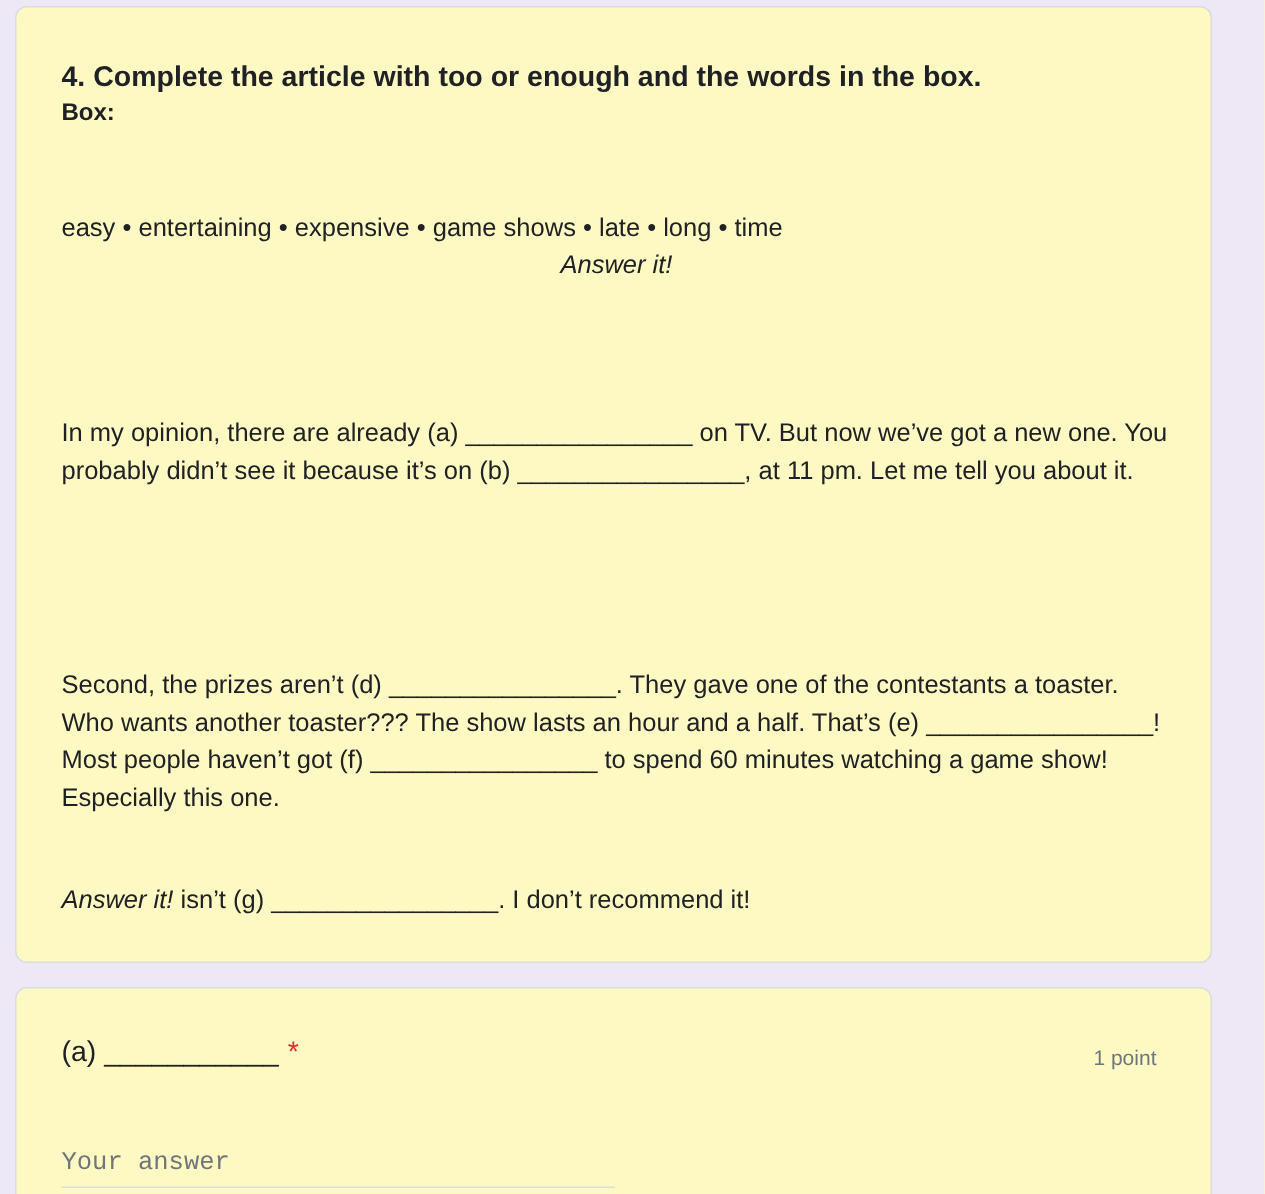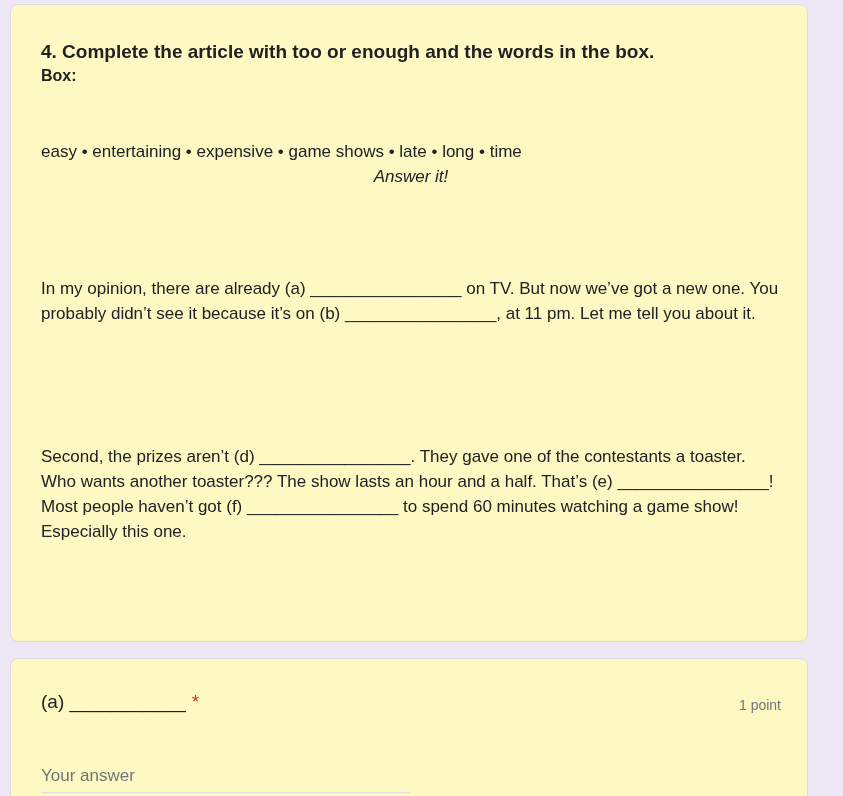--- a/index.html
+++ b/index.html
@@ -6,33 +6,34 @@
   body{width:843px;height:796px;overflow:hidden;background:#ede7f6;font-family:"Liberation Sans",sans-serif;color:#202124;position:relative;}
   .card{position:absolute;left:10px;width:798px;background:#fef9c3;border:1px solid #dadce0;border-radius:8px;box-sizing:border-box;}
   #card1{top:4px;height:638px;}
   #card2{top:658px;height:160px;}
   .title{position:absolute;left:30px;top:35px;font-size:19px;font-weight:bold;line-height:24px;}
   .boxlabel{position:absolute;left:30px;top:62px;font-size:16px;font-weight:bold;}
   .p{position:absolute;left:30px;width:740px;font-size:17px;line-height:25px;}
   .it{font-style:italic;text-align:center;}
   .qlabel{position:absolute;left:30px;top:32px;font-size:19px;}
   .req{color:#d93025;margin-left:6px;}
-  .pts{position:absolute;right:26px;top:38px;font-size:14px;color:#70757a;}
-  .ans{position:absolute;left:30px;top:105px;width:369px;border:none;border-bottom:1px solid #dadce0;font-size:17px;font-family:Liberation Sans, sans-serif;padding:2px 0 6px 0;outline:none;color:#202124;background:transparent;}
+  .pts{position:absolute;right:36px;top:38px;font-size:14px;color:#70757a;}
+  .ans{position:absolute;left:30px;top:105px;width:369px;border:none;border-bottom:1px solid #dadce0;font-size:17px;font-family:Liberation Mono, monospace;padding:2px 0 6px 0;outline:none;color:#202124;background:transparent;}
   .ans::placeholder{color:#70757a;}
 </style>
 </head>
 <body>
 
 <div class="card" id="card1">
   <div class="title">4. Complete the article with too or enough and the words in the box.</div>
   <div class="boxlabel">Box:</div>
   <div class="p" style="top:110px;margin-top:24px;">easy • entertaining • expensive • game shows • late • long • time</div>
   <div class="p it" style="top:159px;">Answer it!</div>
   <div class="p" style="top:227px;margin-top:44px;">In my opinion, there are already (a) ________________ on TV. But now we’ve got a new one. You probably didn’t see it because it’s on (b) ________________, at 11 pm. Let me tell you about it.</div>
   <div class="p" style="top:439px;">Second, the prizes aren’t (d) ________________. They gave one of the contestants a toaster. Who wants another toaster??? The show lasts an hour and a half. That’s (e) ________________! Most people haven’t got (f) ________________ to spend 60 minutes watching a game show! Especially this one.</div>
+  <div class="p" style="top:582px;"><span class="it">Answer it!</span><span> isn’t (g) ________________. I don’t recommend it!</span></div>
 </div>
 
 <div class="card" id="card2">
   <div class="qlabel"><span>(a) ___________</span><span class="req">*</span></div>
   <div class="pts">1 point</div>
   <input class="ans" type="text" placeholder="Your answer" style="">
 </div>
 
 </body></html>

